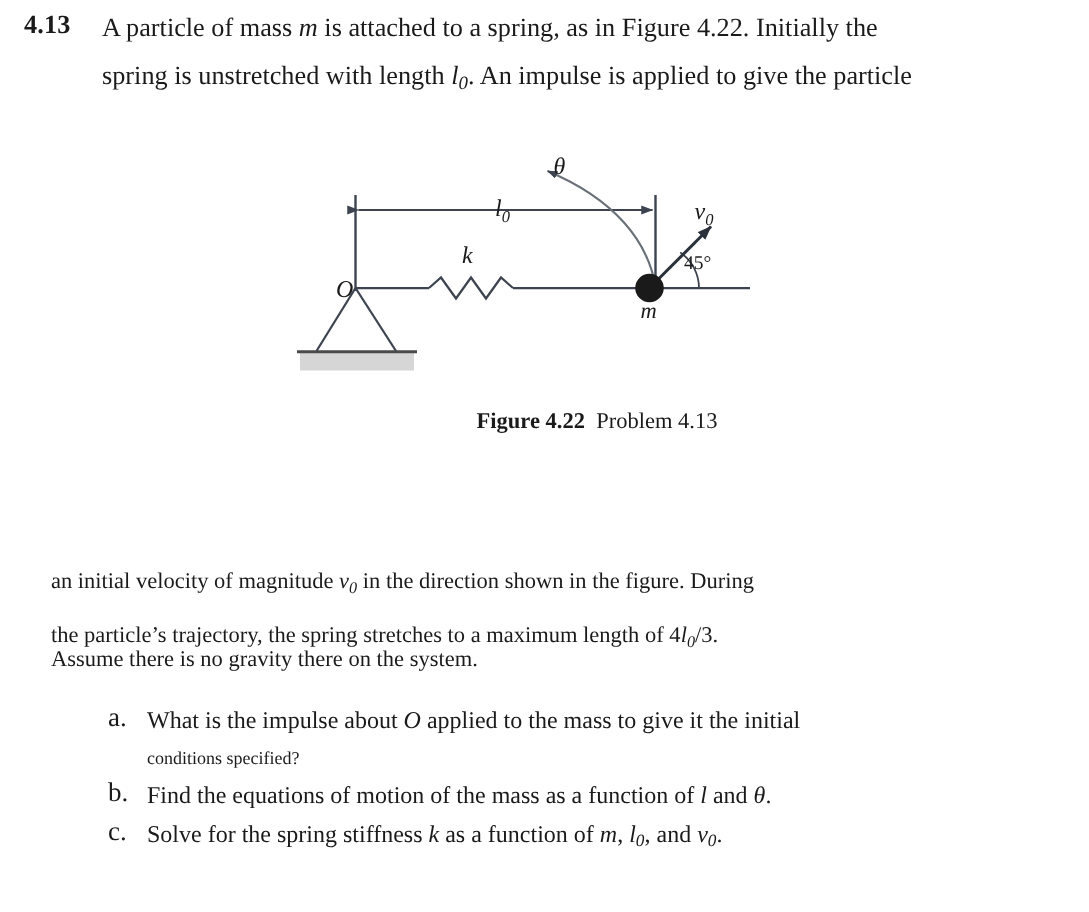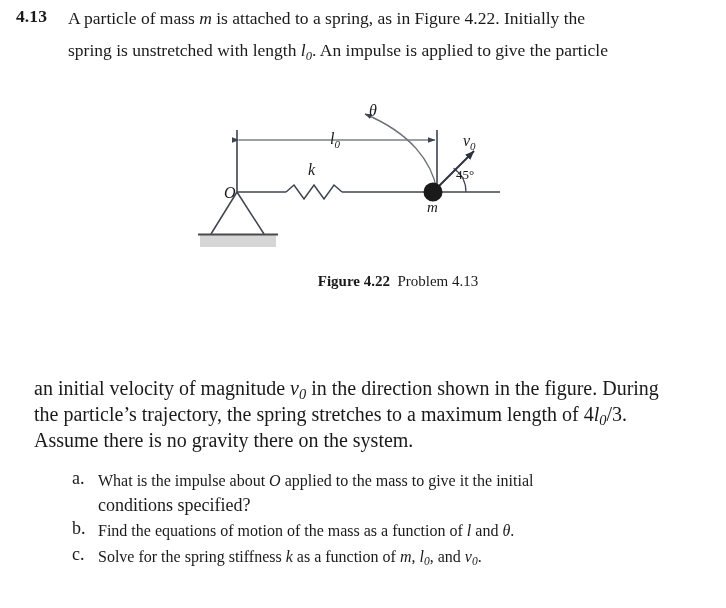--- a/index.html
+++ b/index.html
@@ -78,26 +78,26 @@
   
   .body-para {
     position: absolute;
     left: 34px;
     top: 375px;
     width: 692px;
   }
   .body-line {
     position: absolute;
     left: 0;
-    font-size: 20px;
+    font-size: 15px;
     line-height: 26px;
     white-space: nowrap;
   }
   .body-line.b1 { top: 0px; }
-  .body-line.b2 { top: 26px; text-align: right; }
+  .body-line.b2 { top: 36px; text-align: right; }
   .body-line.b3 { top: 52px; }
 
   
   .subq-list {
     position: absolute;
     left: 72px;
     top: 468px;
     width: 654px;
   }
   .subq {
@@ -116,21 +116,21 @@
     left: 26px;
     top: 0;
     font-size: 16px;
     line-height: 26px;
     white-space: nowrap;
   }
   .subq-text2 {
     position: absolute;
     left: 26px;
     top: 24px;
-    font-size: 18px;
+    font-size: 12px;
     line-height: 26px;
     white-space: nowrap;
   }
   .subq.qa { top: 0px; }
   .subq.qb { top: 50px; }
   .subq.qc { top: 76px; }
 
   
   i.mv { font-style: italic; }
   .sub {

